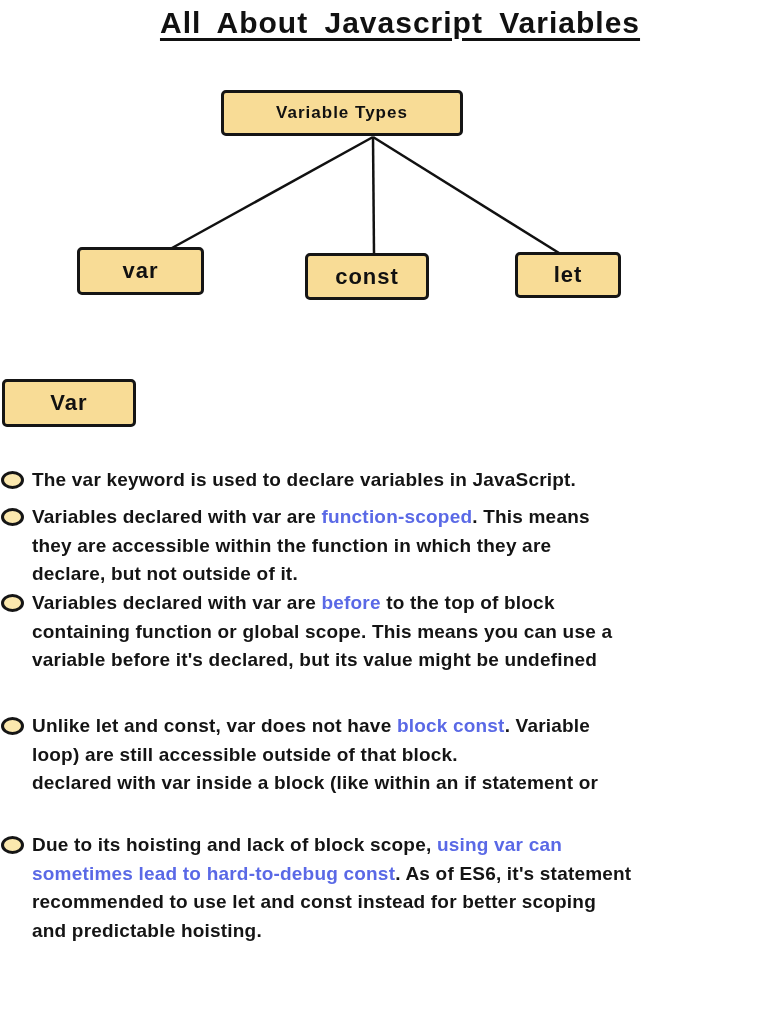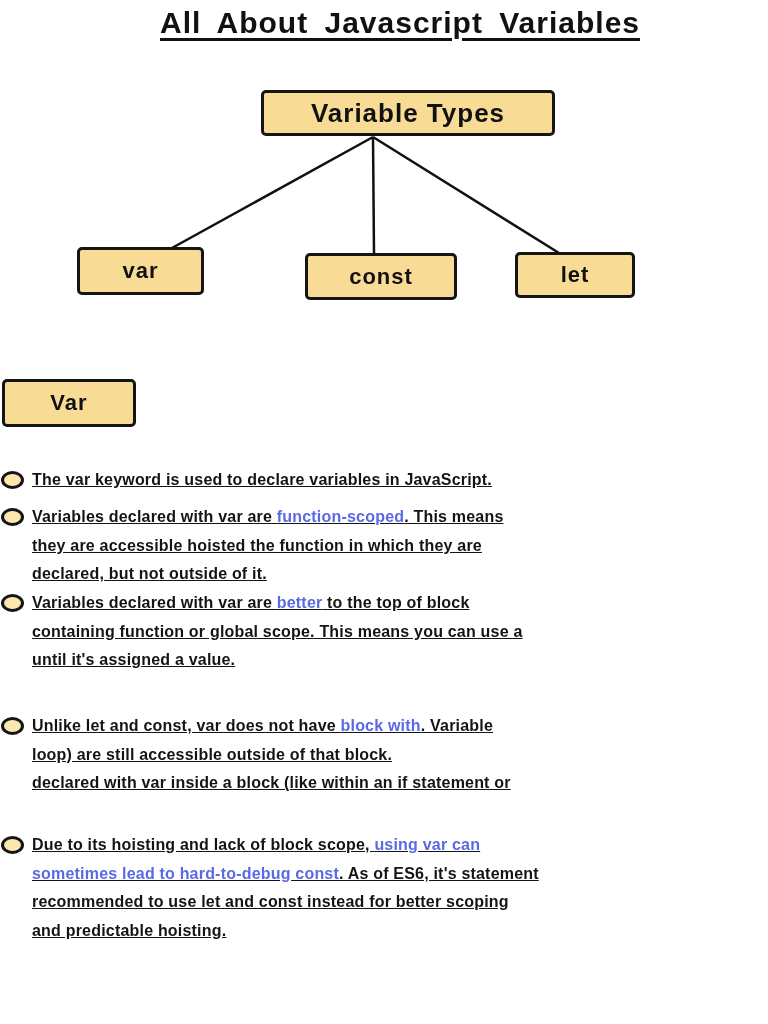--- a/index.html
+++ b/index.html
@@ -40,46 +40,45 @@
     background: var(--box-fill, #f8dc96);
     border: 3px solid #151515;
     border-radius: 5px;
     display: flex;
     align-items: center;
     justify-content: center;
     font-weight: 700;
     letter-spacing: 1px;
     color: #111;
   }
-  .node-root   { left: 221px; top: 90px;  width: 294px; height: 46px; font-size: 26px; margin-left: 40px; }
+  .node-root   { left: 221px; top: 90px;  width: 242px; height: 46px; font-size: 17px; }
   .node-var    { left: 77px;  top: 247px; width: 127px; height: 48px; font-size: 22px; }
-  .node-const  { left: 305px; top: 253px; width: 152px; height: 47px; font-size: 22px; }
-  .node-let    { left: 515px; top: 252px; width: 120px; height: 46px; font-size: 22px; }
+  .node-const  { left: 305px; top: 253px; width: 124px; height: 47px; font-size: 22px; }
+  .node-let    { left: 515px; top: 252px; width: 106px; height: 46px; font-size: 22px; }
   .node-section{ left: 2px;   top: 379px; width: 134px; height: 48px; font-size: 22px; }
 
   
   .bullet-item { position: absolute; left: 0; }
   .bullet-marker {
     position: absolute;
     left: 1px; top: 5px;
     width: 23px; height: 18px;
     box-sizing: border-box;
     background: var(--bullet-fill, #fbe8ae);
     border: 3px solid #151515;
     border-radius: 50%;
   }
   .bullet-lines { position: absolute; left: 32px; top: 0; }
   .bullet-line {
     white-space: nowrap;
-    font-size: 16px;
+    font-size: 19px;
     font-weight: 700;
     letter-spacing: 0.2px;
     line-height: 28.6px;
     color: #141414;
-    text-decoration: underline;
   }
   .seg-k { color: #141414; }
   .seg-b { color: var(--accent-blue, #5a69e6); }
 </style>
 </head>
 <body>
 
 <div class="page">
 
   <h1 class="title">All About Javascript Variables</h1>
@@ -111,36 +110,36 @@
       <div class="bullet-item" style="top: 466px;">
       <span class="bullet-marker"></span>
       <div class="bullet-lines">
           <div class="bullet-line"><span class="seg-k">The var keyword is used to declare variables in JavaScript.</span></div>
         </div>
     </div>
       <div class="bullet-item" style="top: 503px;">
       <span class="bullet-marker"></span>
       <div class="bullet-lines">
           <div class="bullet-line"><span class="seg-k">Variables declared with var are </span><span class="seg-b">function-scoped</span><span class="seg-k">. This means</span></div>
-          <div class="bullet-line"><span class="seg-k">they are accessible hoisted the function in which they are</span></div>
-          <div class="bullet-line"><span class="seg-k">declared, but not outside of it.</span></div>
+          <div class="bullet-line"><span class="seg-k">they are accessible within the function in which they are</span></div>
+          <div class="bullet-line"><span class="seg-k">declare, but not outside of it.</span></div>
         </div>
     </div>
       <div class="bullet-item" style="top: 589px;">
       <span class="bullet-marker"></span>
       <div class="bullet-lines">
-          <div class="bullet-line"><span class="seg-k">Variables declared with var are </span><span class="seg-b">better</span><span class="seg-k"> to the top of block</span></div>
+          <div class="bullet-line"><span class="seg-k">Variables declared with var are </span><span class="seg-b">before</span><span class="seg-k"> to the top of block</span></div>
           <div class="bullet-line"><span class="seg-k">containing function or global scope. This means you can use a</span></div>
-          <div class="bullet-line"><span class="seg-k">until it's assigned a value.</span></div>
+          <div class="bullet-line"><span class="seg-k">variable before it's declared, but its value might be undefined</span></div>
         </div>
     </div>
       <div class="bullet-item" style="top: 712px;">
       <span class="bullet-marker"></span>
       <div class="bullet-lines">
-          <div class="bullet-line"><span class="seg-k">Unlike let and const, var does not have </span><span class="seg-b">block with</span><span class="seg-k">. Variable</span></div>
+          <div class="bullet-line"><span class="seg-k">Unlike let and const, var does not have </span><span class="seg-b">block const</span><span class="seg-k">. Variable</span></div>
           <div class="bullet-line"><span class="seg-k">loop) are still accessible outside of that block.</span></div>
           <div class="bullet-line"><span class="seg-k">declared with var inside a block (like within an if statement or</span></div>
         </div>
     </div>
       <div class="bullet-item" style="top: 831px;">
       <span class="bullet-marker"></span>
       <div class="bullet-lines">
           <div class="bullet-line"><span class="seg-k">Due to its hoisting and lack of block scope, </span><span class="seg-b">using var can</span></div>
           <div class="bullet-line"><span class="seg-b">sometimes lead to hard-to-debug const</span><span class="seg-k">. As of ES6, it's statement</span></div>
           <div class="bullet-line"><span class="seg-k">recommended to use let and const instead for better scoping</span></div>

